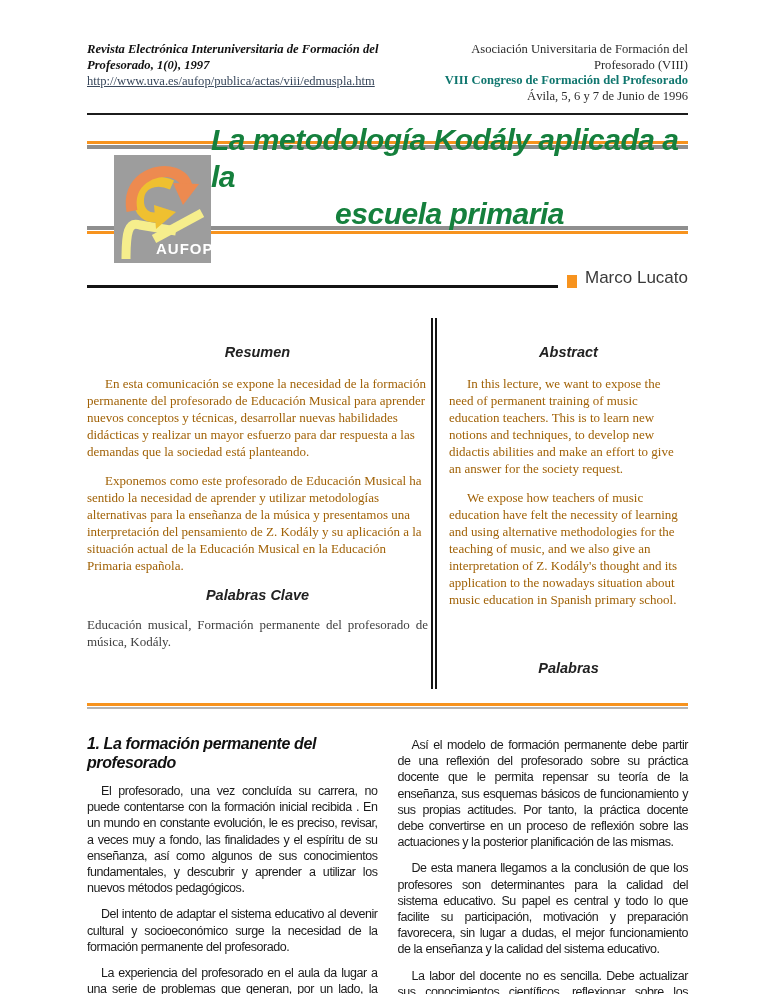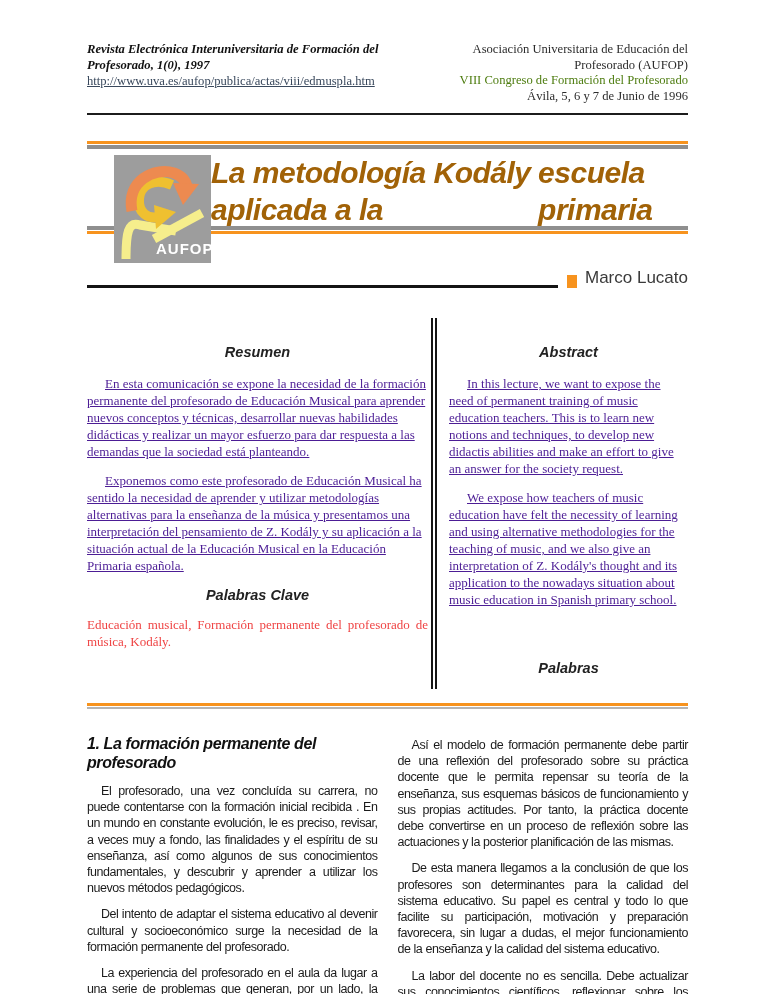--- a/index.html
+++ b/index.html
@@ -10,58 +10,58 @@
     font-family:"Liberation Serif", serif; color:#1a1a1a;
   }
   .content { padding:0 28px 0 35px; }
 
   
   .hdr { display:flex; justify-content:space-between; padding-top:42px; }
   .hdr-left { width:348px; font:italic bold 12.6px/15.5px "Liberation Serif", serif; color:#111; }
   .hdr-url { display:inline-block; margin-top:1px; font:12.6px/15.5px "Liberation Serif", serif;
              font-style:normal; font-weight:normal; color:#39485c; text-decoration:underline; cursor:pointer; }
   .hdr-right { flex:1; text-align:right; font:12.6px/15.5px "Liberation Serif", serif; color:#2c2c2c; }
-  .hdr-right .bold { font-weight:normal; color:#4d7c0f; }
+  .hdr-right .bold { font-weight:bold; color:#0f766e; }
   .hdr-rule { margin-top:9px; border-top:2px solid #1c1c1c; }
 
   
   .banner { position:relative; margin-top:24px; height:108px; }
   .bline { position:absolute; left:0; right:0; }
   .bline .lo { height:3px; background:#F7931E; }
   .bline .lgap { height:1px; }
   .bline .lg { height:4px; background:#8f8f8f; }
   .bline.top { top:2px; }
   .bline.bottom { bottom:13px; }
   .logo { position:absolute; left:27px; top:16px; width:97px; height:108px; z-index:2; }
   .banner-title {
     position:absolute; left:124px; right:0; top:10px; bottom:15px; z-index:1;
-    display:flex; flex-direction:row; justify-content:flex-end; align-items:center;
-    font:italic bold 30px/37px "Liberation Sans", sans-serif; color:#a16207;
+    display:flex; flex-direction:column; justify-content:flex-end; align-items:center;
+    font:italic bold 30px/37px "Liberation Sans", sans-serif; color:#15803d;
     letter-spacing:-0.5px;
   }
 
   
   .author-row { display:flex; align-items:flex-end; margin-top:23px; height:18px; }
   .author-rule { width:613px; height:3px; background:#141414; }
   .author-bullet { width:13px; height:13px; background:#F7931E; margin-left:9px; }
   .author-name { margin-left:8px; font:17px "Liberation Sans", sans-serif; color:#3a3a3a; white-space:nowrap; }
 
   
   .abs-section { display:flex; margin-top:30px; }
   .acol { padding-top:26px; }
   .acol-left { width:341px; }
   .acol-right { flex:1; padding-left:12px; }
   .vdiv { width:6px; margin-left:3px; align-self:stretch;
           border-left:2px solid #161616; border-right:2px solid #161616; }
   .abs-h { text-align:center; font:italic bold 14.5px "Liberation Sans", sans-serif; color:#222;
            margin-bottom:15px; }
   .abs-h.sub { margin-top:13px; margin-bottom:13px; }
   .abs-h.sub-low { margin-top:52px; margin-bottom:13px; }
-  .abs-p { font:13px/17px "Liberation Serif", serif; color:#4c1d95; text-indent:18px; margin-bottom:12px;text-decoration:underline; }
-  .abs-kw { font:13px/17px "Liberation Serif", serif; color:#ef4444; text-align:justify; }
+  .abs-p { font:13px/17px "Liberation Serif", serif; color:#a16207; text-indent:18px; margin-bottom:12px; }
+  .abs-kw { font:13px/17px "Liberation Serif", serif; color:#404040; text-align:justify; }
 
   
   .divider2 { margin-top:14px; }
   .divider2 .d-o { height:3px; background:#F7931E; }
   .divider2 .d-gap { height:1px; }
   .divider2 .d-g { height:2px; background:#b4b4b4; }
 
   
   .main-section { display:flex; gap:20px; margin-top:25px; }
   .mcol { flex:1; }
@@ -75,21 +75,21 @@
 
 <div class="page">
   <div class="content">
 
     <header class="hdr">
       <div class="hdr-left">
         <span>Revista Electrónica Interuniversitaria de Formación del Profesorado, 1(0), 1997</span><br>
         <a class="hdr-url">http://www.uva.es/aufop/publica/actas/viii/edmuspla.htm</a>
       </div>
       <div class="hdr-right">
-        <div>Asociación Universitaria de Educación del Profesorado (AUFOP)</div>
+        <div>Asociación Universitaria de Formación del Profesorado (VIII)</div>
         <div class="bold">VIII Congreso de Formación del Profesorado</div>
         <div>Ávila, 5, 6 y 7 de Junio de 1996</div>
       </div>
     </header>
     <div class="hdr-rule"></div>
 
     <div class="banner">
       <div class="bline top">
         <div class="lo"></div>
           <div class="lgap"></div>

